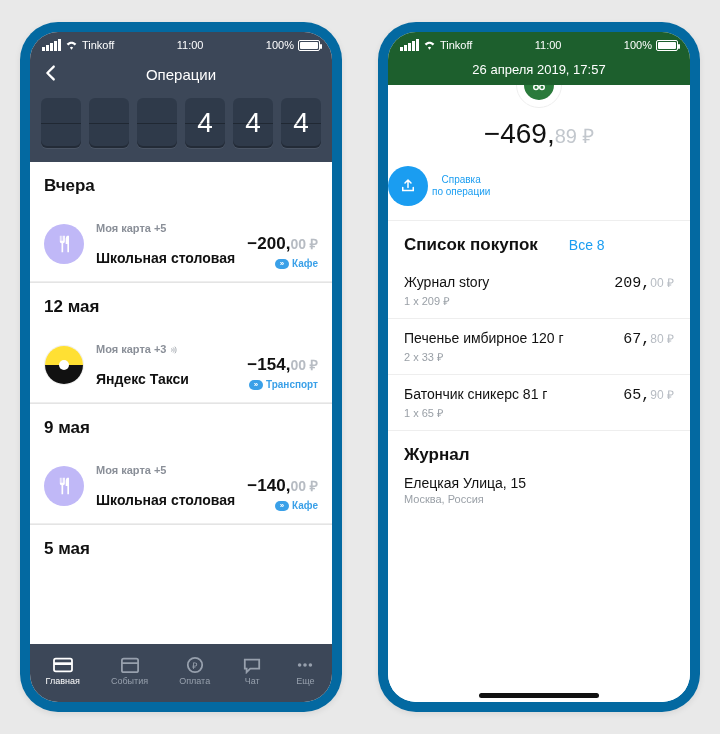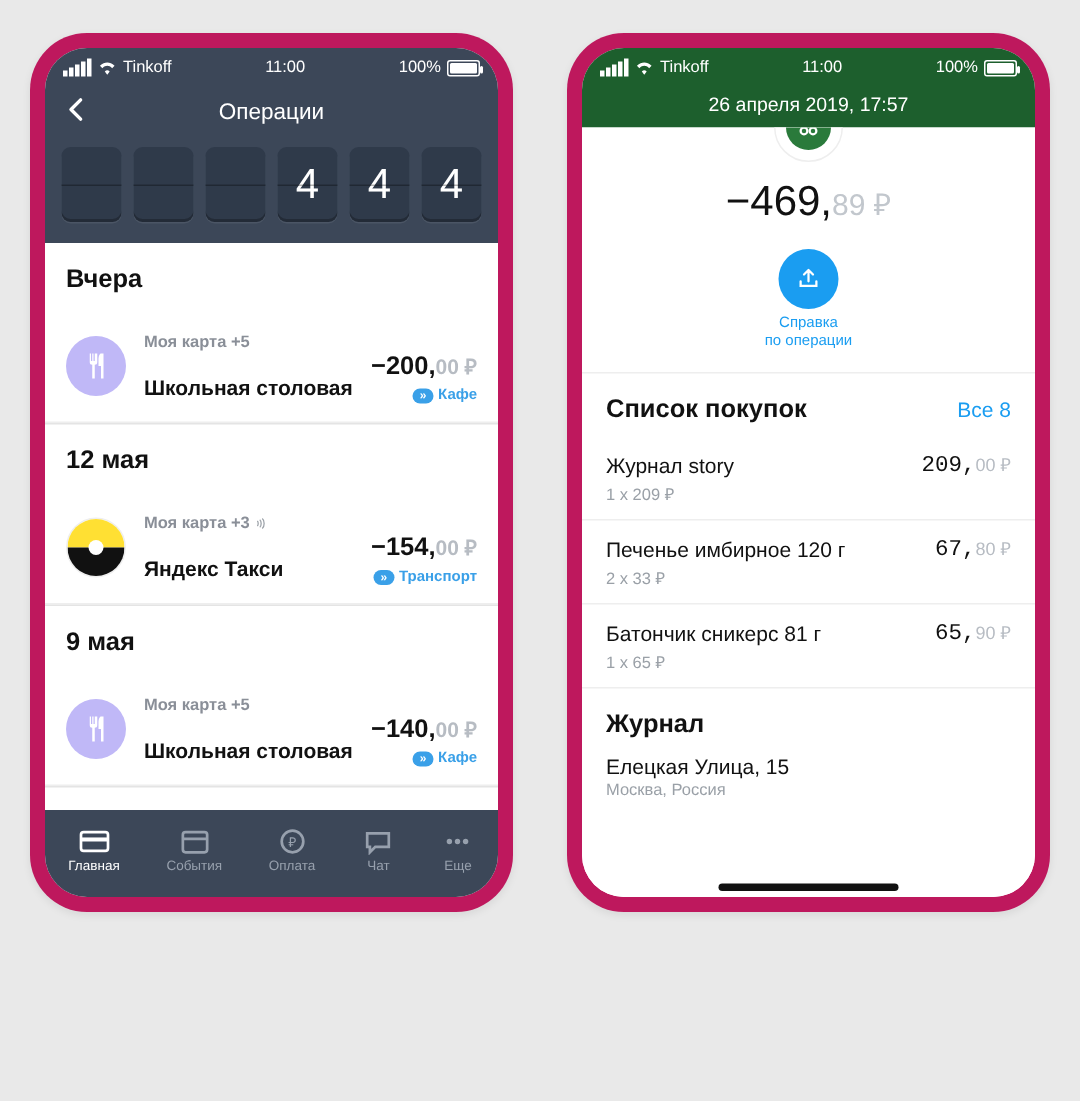--- a/index.html
+++ b/index.html
@@ -7,22 +7,22 @@
     background: #e9e9e9;
     font-family: -apple-system, "Helvetica Neue", Arial, sans-serif;
     width: 720px;
     height: 734px;
     display: flex;
     gap: 36px;
     padding: 22px 20px;
   }
   .phone {
     width: 330px;
-    height: 586px;
-    background: #be185d;
+    height: 690px;
+    background: #0369a1;
     border-radius: 38px;
     box-shadow: 0 2px 6px rgba(0,0,0,.08);
     padding: 10px;
     position: relative;
     overflow: hidden;
   }
   .screen {
     width: 100%;
     height: 100%;
     border-radius: 28px;
@@ -164,31 +164,32 @@
     margin:-23px auto 0 auto;
     border:1px solid #eee;
     display:flex;align-items:center;justify-content:center;
   }
   .mb-inner{width:30px;height:30px;border-radius:15px;background:#2a7a3b;display:flex;align-items:center;justify-content:center;}
   .p2-amount{ text-align:center; margin-top:10px;}
   .p2-amount .major{ font-size:28px; color:#111; }
   .p2-amount .minor{ font-size:20px; color:#c2c7cd; }
   .p2-action{
     margin:16px auto 6px auto;
-    display:flex;flex-direction:column;align-items:center;gap:4px;
+    display:flex;align-items:center;gap:4px;
   }
   .act-btn{
     width:40px;height:40px;border-radius:20px;background:#1a9df1;
     display:flex;align-items:center;justify-content:center;color:#fff;
   }
   .act-lbl{font-size:10px;color:#1a9df1;text-align:center;line-height:12px;}
   .sep{height:1px;background:#eee;margin:14px 0 0 0;}
   .sec-row{
-    display:flex;align-items:center;justify-content:space-between;
+    display:flex;align-items:center;
     padding:14px 16px 8px 16px;
+    gap:31px;
   }
   .sec-title{font-size:17px;font-weight:700;color:#111;}
   .sec-more{font-size:14px;color:#1a9df1;}
   .buy-row{
     padding:10px 16px 10px 16px;
     display:flex;justify-content:space-between;align-items:flex-start;
     border-bottom:1px solid #eee;
   }
   .buy-name{font-size:14px;color:#111;line-height:18px;}
   .buy-sub{font-size:11px;color:#9aa0a7;margin-top:2px;}

